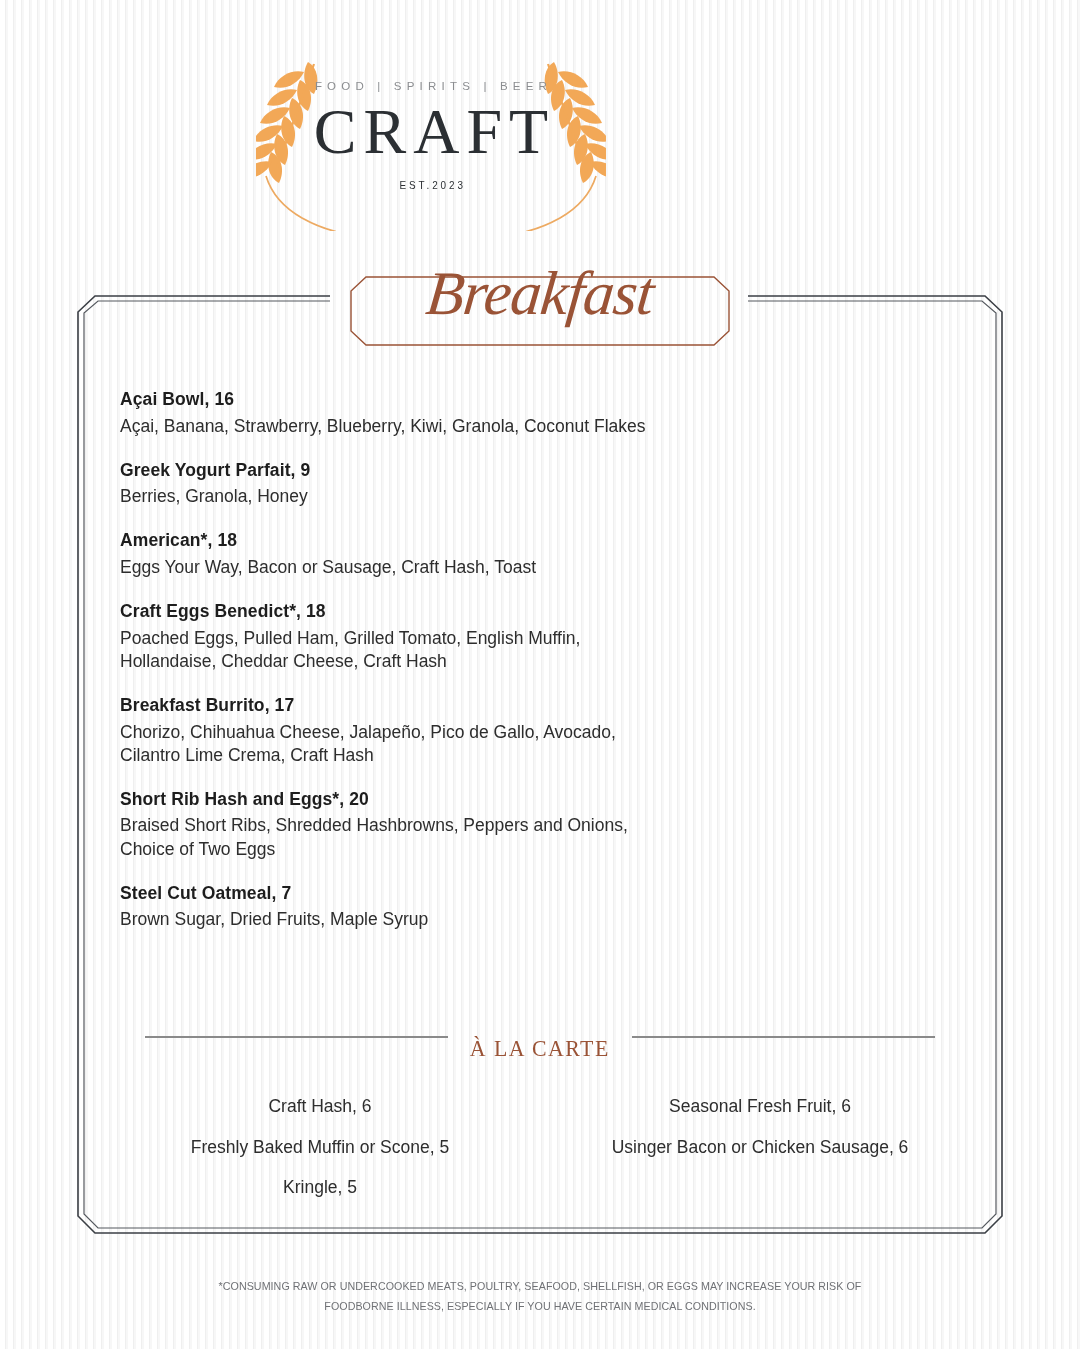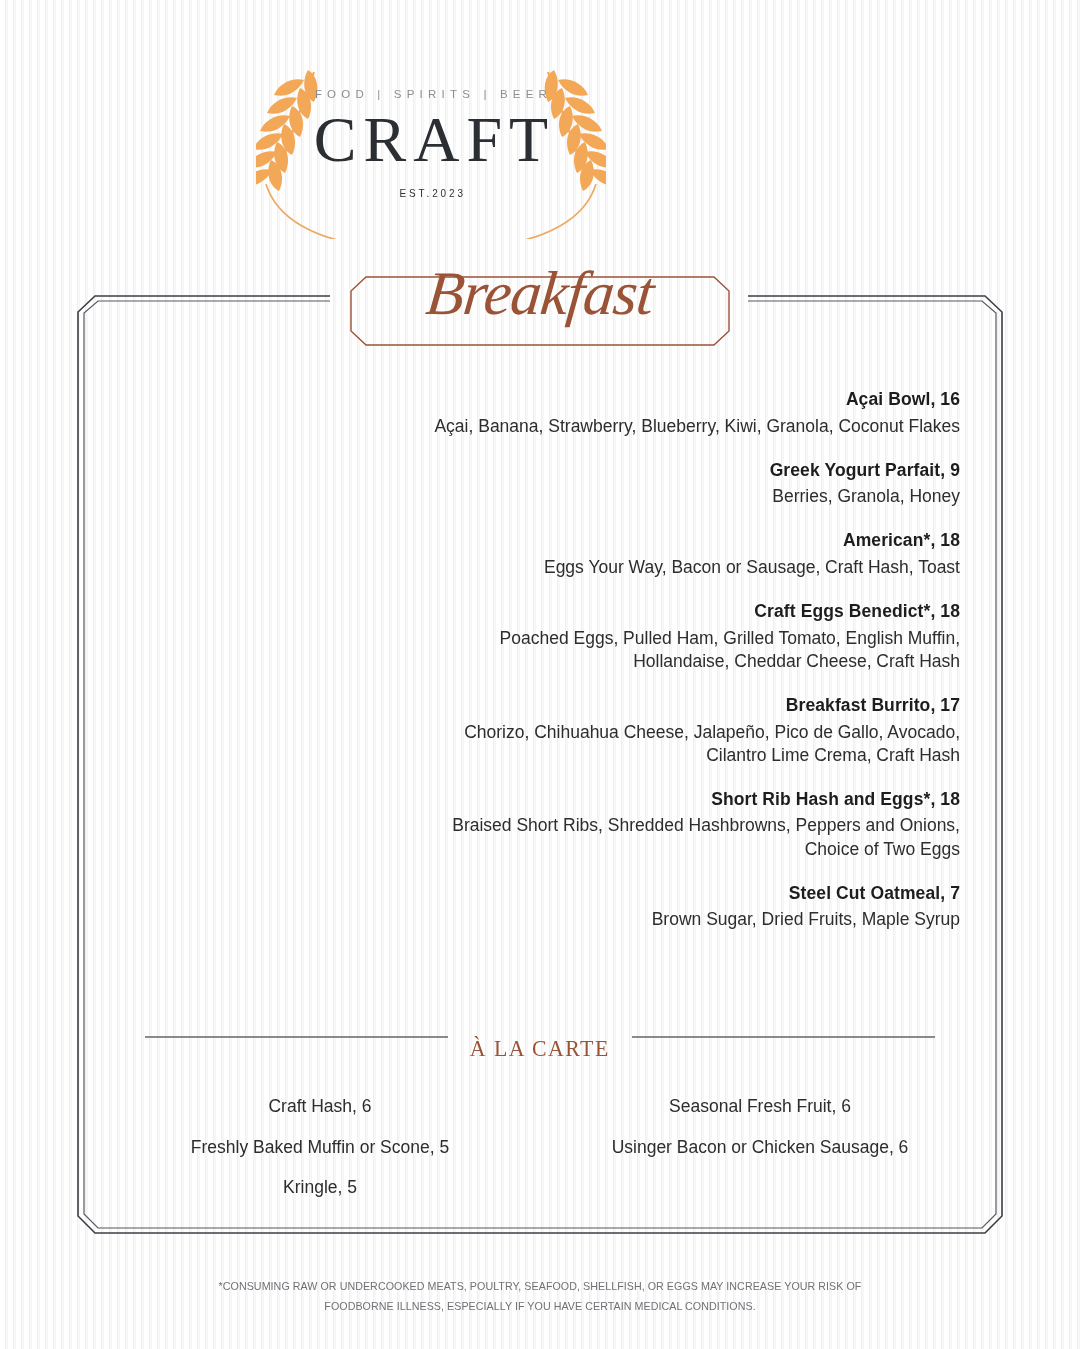--- a/index.html
+++ b/index.html
@@ -19,21 +19,21 @@
         #efefef 5px, #efefef 6px,
         #f7f7f7 6px, #f7f7f7 8px
     );
     position: relative;
     color: #2b2b2b;
   }
 
   
   .logo-block {
     position: absolute;
-    top: 64px;
+    top: 56px;
     left: 0;
     width: 862px;
     height: 180px;
   }
   .logo-inner {
     position: relative;
     width: 330px;
     height: 180px;
     margin: 0 auto;
   }
@@ -109,21 +109,21 @@
     line-height: 1;
     transform: skewX(-6deg);
   }
 
   
   .menu {
     position: absolute;
     top: 388px;
     left: 120px;
     width: 840px;
-    text-align: right;
+    text-align: left;
   }
   .item { margin-bottom: 21px; }
   .item:last-child { margin-bottom: 0; }
   .item-name {
     font-size: 17.5px;
     font-weight: 700;
     color: #1d1d1d;
     letter-spacing: 0.1px;
     line-height: 1.35;
   }
@@ -279,21 +279,21 @@
   </div>
   <div class="item">
     <div class="item-name">Craft Eggs Benedict*, 18</div>
     <div class="item-desc">Poached Eggs, Pulled Ham, Grilled Tomato, English Muffin,<br>Hollandaise, Cheddar Cheese, Craft Hash</div>
   </div>
   <div class="item">
     <div class="item-name">Breakfast Burrito, 17</div>
     <div class="item-desc">Chorizo, Chihuahua Cheese, Jalapeño, Pico de Gallo, Avocado,<br>Cilantro Lime Crema, Craft Hash</div>
   </div>
   <div class="item">
-    <div class="item-name">Short Rib Hash and Eggs*, 18</div>
+    <div class="item-name">Short Rib Hash and Eggs*, 20</div>
     <div class="item-desc">Braised Short Ribs, Shredded Hashbrowns, Peppers and Onions,<br>Choice of Two Eggs</div>
   </div>
   <div class="item">
     <div class="item-name">Steel Cut Oatmeal, 7</div>
     <div class="item-desc">Brown Sugar, Dried Fruits, Maple Syrup</div>
   </div>
 </div>
 
 <div class="alc-head">
   <div class="alc-rule"></div>

